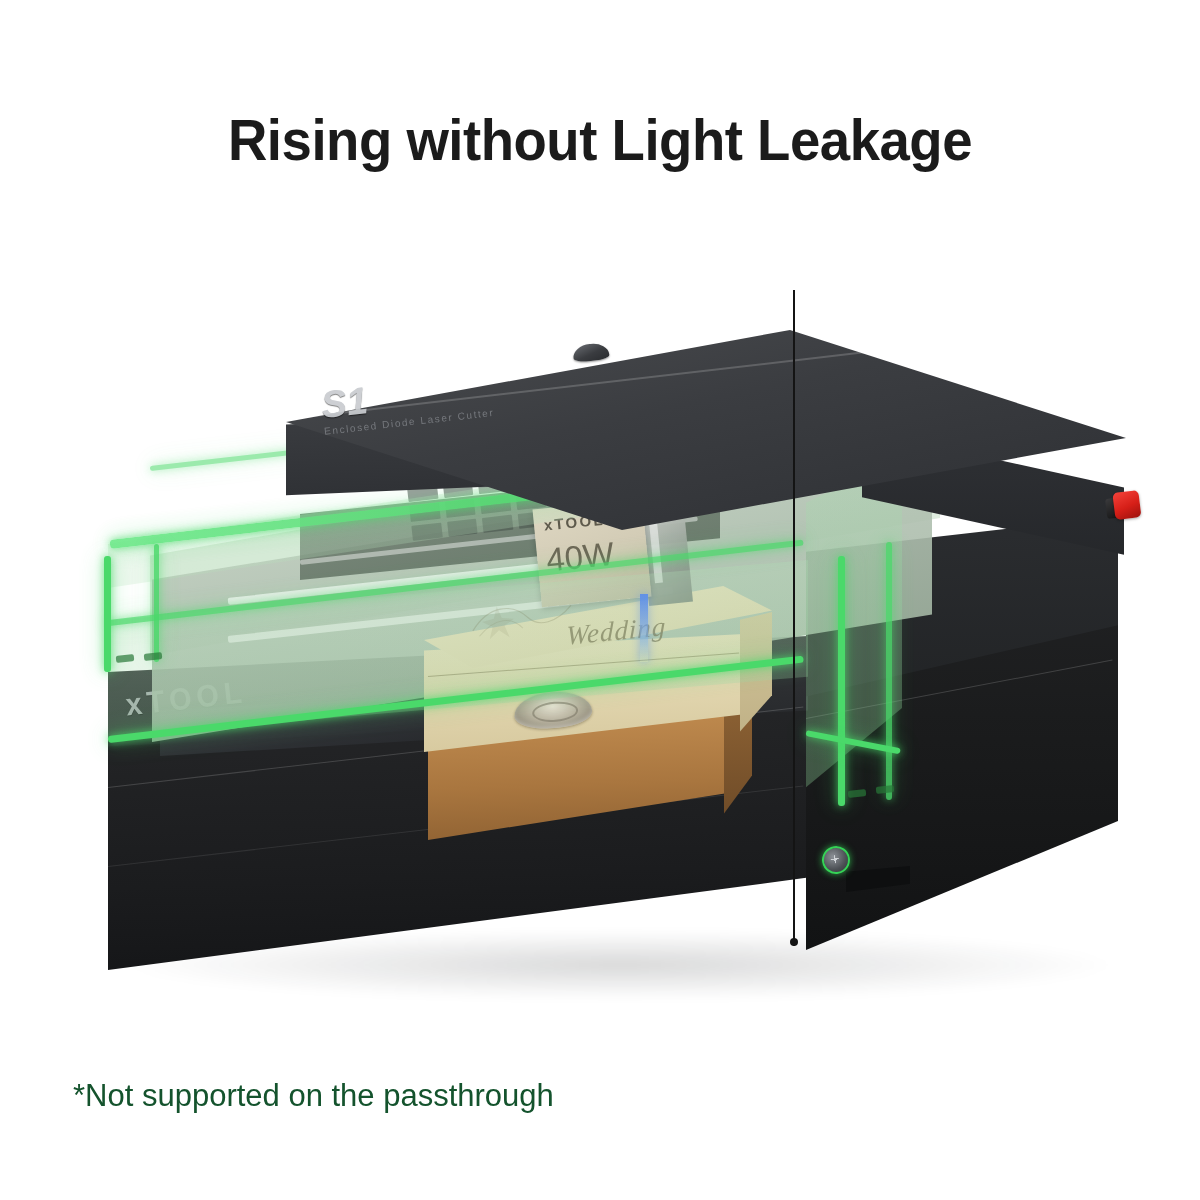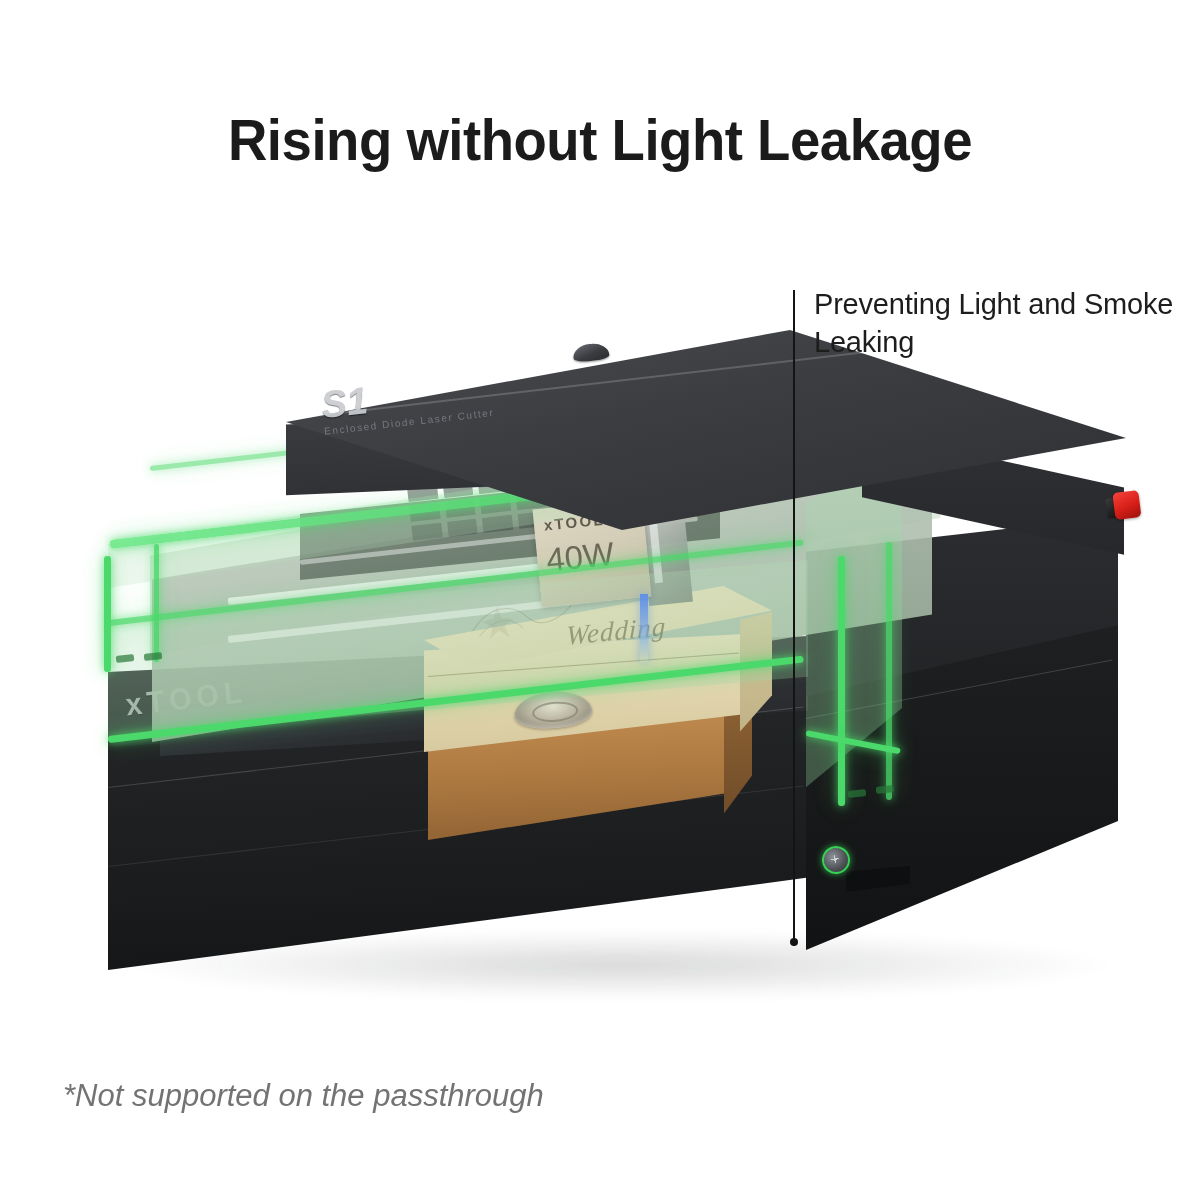--- a/index.html
+++ b/index.html
@@ -18,27 +18,26 @@
     position:absolute;left:0;top:106px;width:1200px;
     text-align:center;
     font-size:58px;
     font-weight:700;
     letter-spacing:-0.5px;
     color:#1b1b1b;
     transform:scaleX(0.94);
     white-space:nowrap;
   }
   .footnote{
-    position:absolute;left:63px;top:1078px;
+    position:absolute;left:73px;top:1078px;
     font-size:31px;
     font-weight:400;
-    color:#737373;
+    color:#14532d;
     letter-spacing:0px;
     white-space:nowrap;
-    font-style:italic;
   }
 
   
   .callout{position:absolute;left:786px;top:286px;width:400px;height:660px;}
   .callout-line{
     position:absolute;left:7px;top:4px;width:1.6px;height:656px;
     background:#141414;
   }
   .callout-dot{
     position:absolute;left:3.6px;top:652px;width:8px;height:8px;
@@ -455,18 +454,17 @@
         <div class="collar"></div>
         <div class="cap"></div>
       </div>
     </div>
 
   </div>
 
   <div class="callout">
     <div class="callout-line"></div>
     <div class="callout-dot"></div>
-    <div class="callout-text">Preventing Light and Smoke Leaking</div>
   </div>
 
   <div class="footnote">*Not supported on the passthrough</div>
 
 </div>
 
 </body></html>

